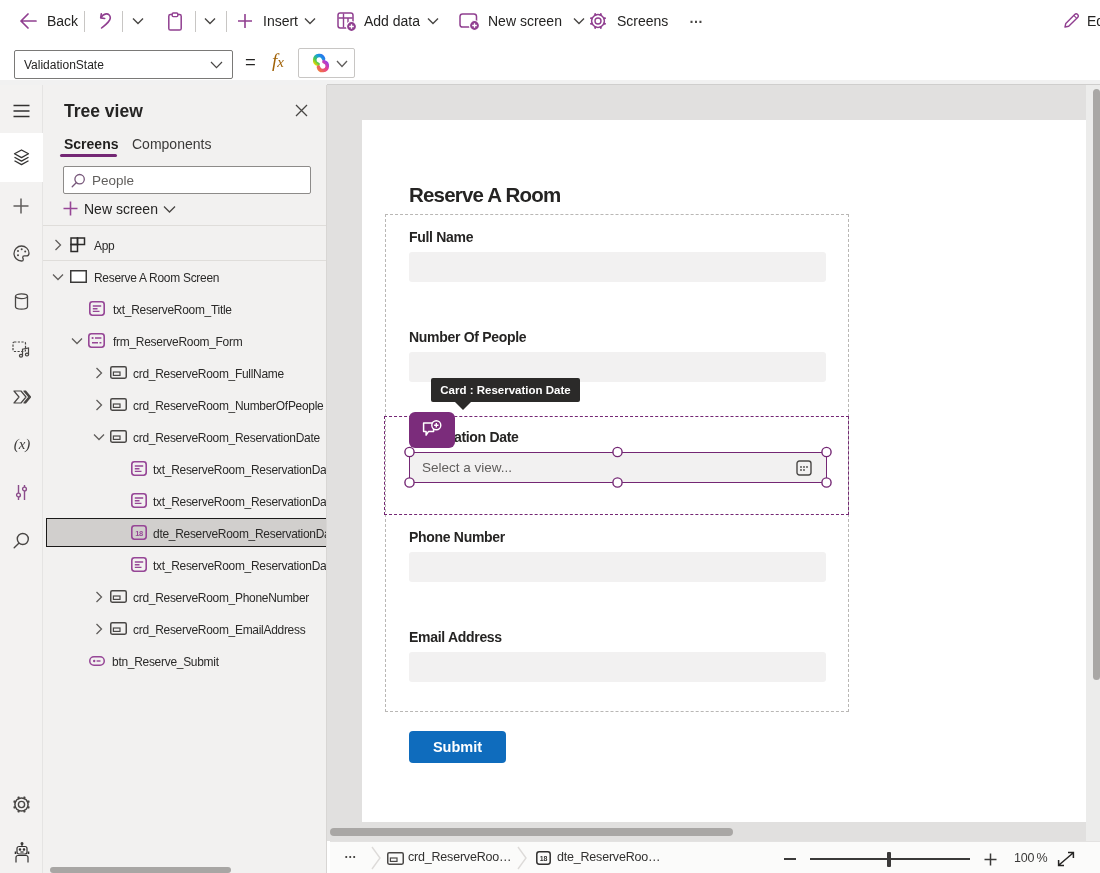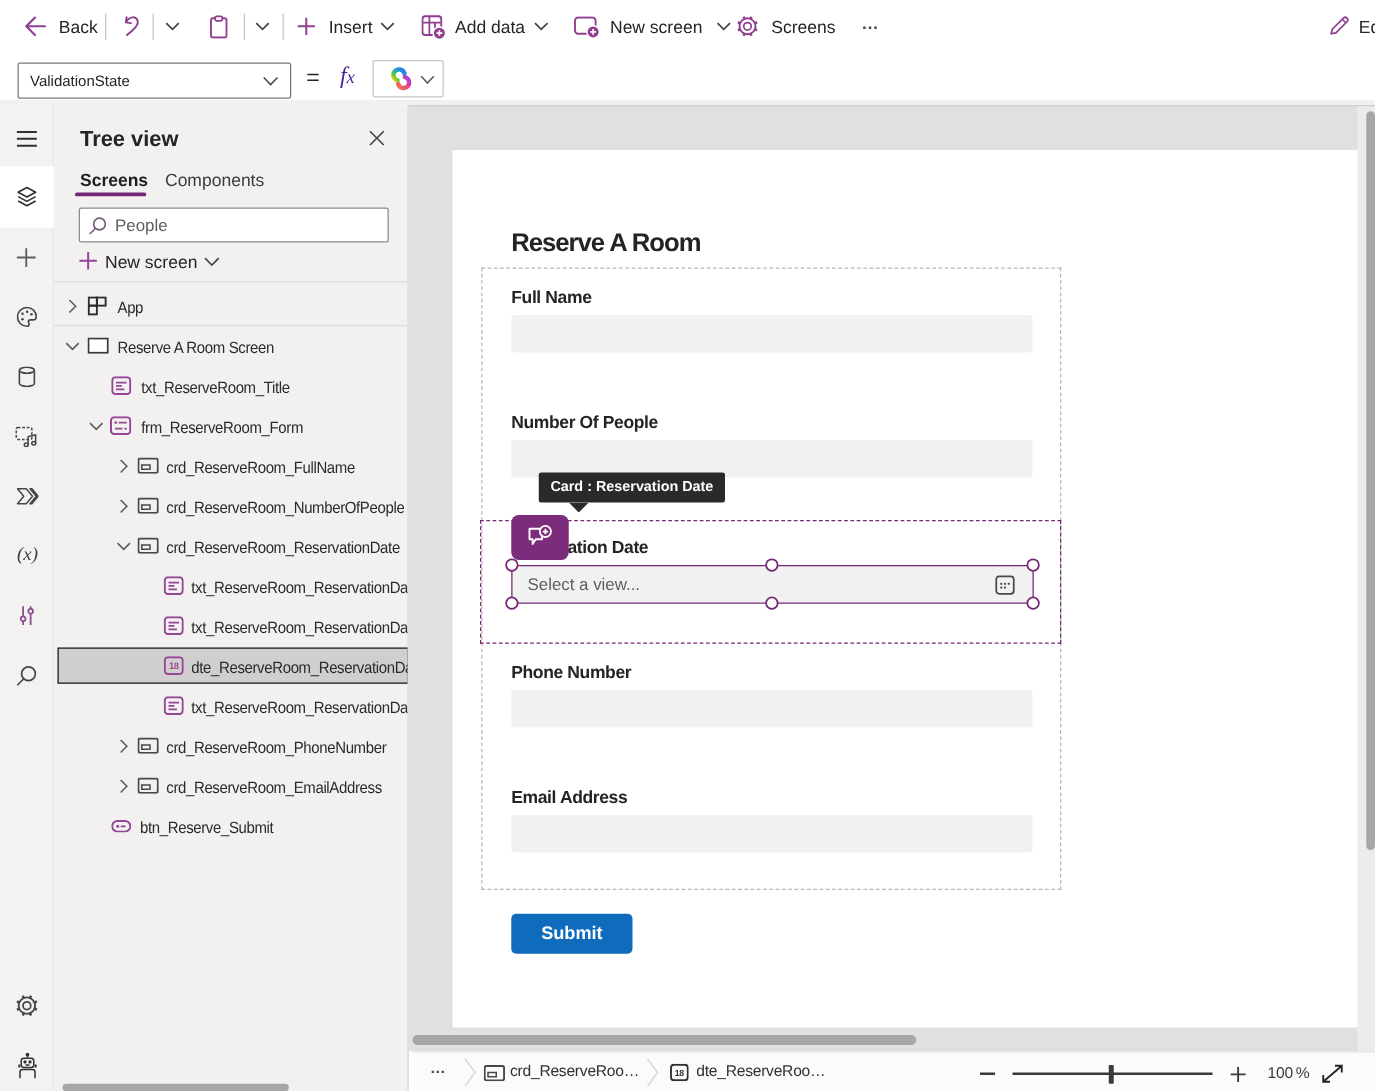--- a/index.html
+++ b/index.html
@@ -88,21 +88,21 @@
 </div>
 
 <div class="abs" id="fbar" style="left:0;top:42px;width:1100px;height:38px;background:#fff;">
 
   <div class="abs" style="left:14px;top:8px;width:219px;height:29px;background:#fff;border:1px solid #7a7977;border-radius:2px;"></div>
   <span class="abs" style="left:24px;top:16px;font-size:12px;color:#252423;">ValidationState</span>
   <svg class="abs" style="left:210px;top:19px;" width="13" height="8" viewBox="0 0 13 8">
     <path d="M1 1 L6.5 6.7 L12 1" fill="none" stroke="#484644" stroke-width="1.2"></path>
   </svg>
   <span class="abs" style="left:245px;top:9px;font-size:18.5px;color:#252423;">=</span>
-  <span class="abs" style="left:272px;top:8px;font-size:19px;font-style:italic;font-family:'Liberation Serif',serif;font-weight:400;color:#4c1d95;">f<i style="font-size:15px;">x</i></span>
+  <span class="abs" style="left:272px;top:8px;font-size:19px;font-style:italic;font-family:'Liberation Serif',serif;font-weight:400;color:#a16207;">f<i style="font-size:15px;">x</i></span>
 
   <div class="abs" style="left:298px;top:6px;width:57px;height:30px;background:#fff;border:1px solid #c8c6c4;border-radius:2px;"></div>
   <svg class="abs" style="left:311px;top:11px;" width="20" height="20" viewBox="0 0 20 20">
     <defs>
       <linearGradient id="cg1" x1="1" y1="0" x2="0" y2="1">
         <stop offset="0" stop-color="#2a6ff0"></stop>
             <stop offset="0.35" stop-color="#16a0d8"></stop>
         <stop offset="0.7" stop-color="#49c84f"></stop>
             <stop offset="1" stop-color="#f0d800"></stop>
       </linearGradient>

